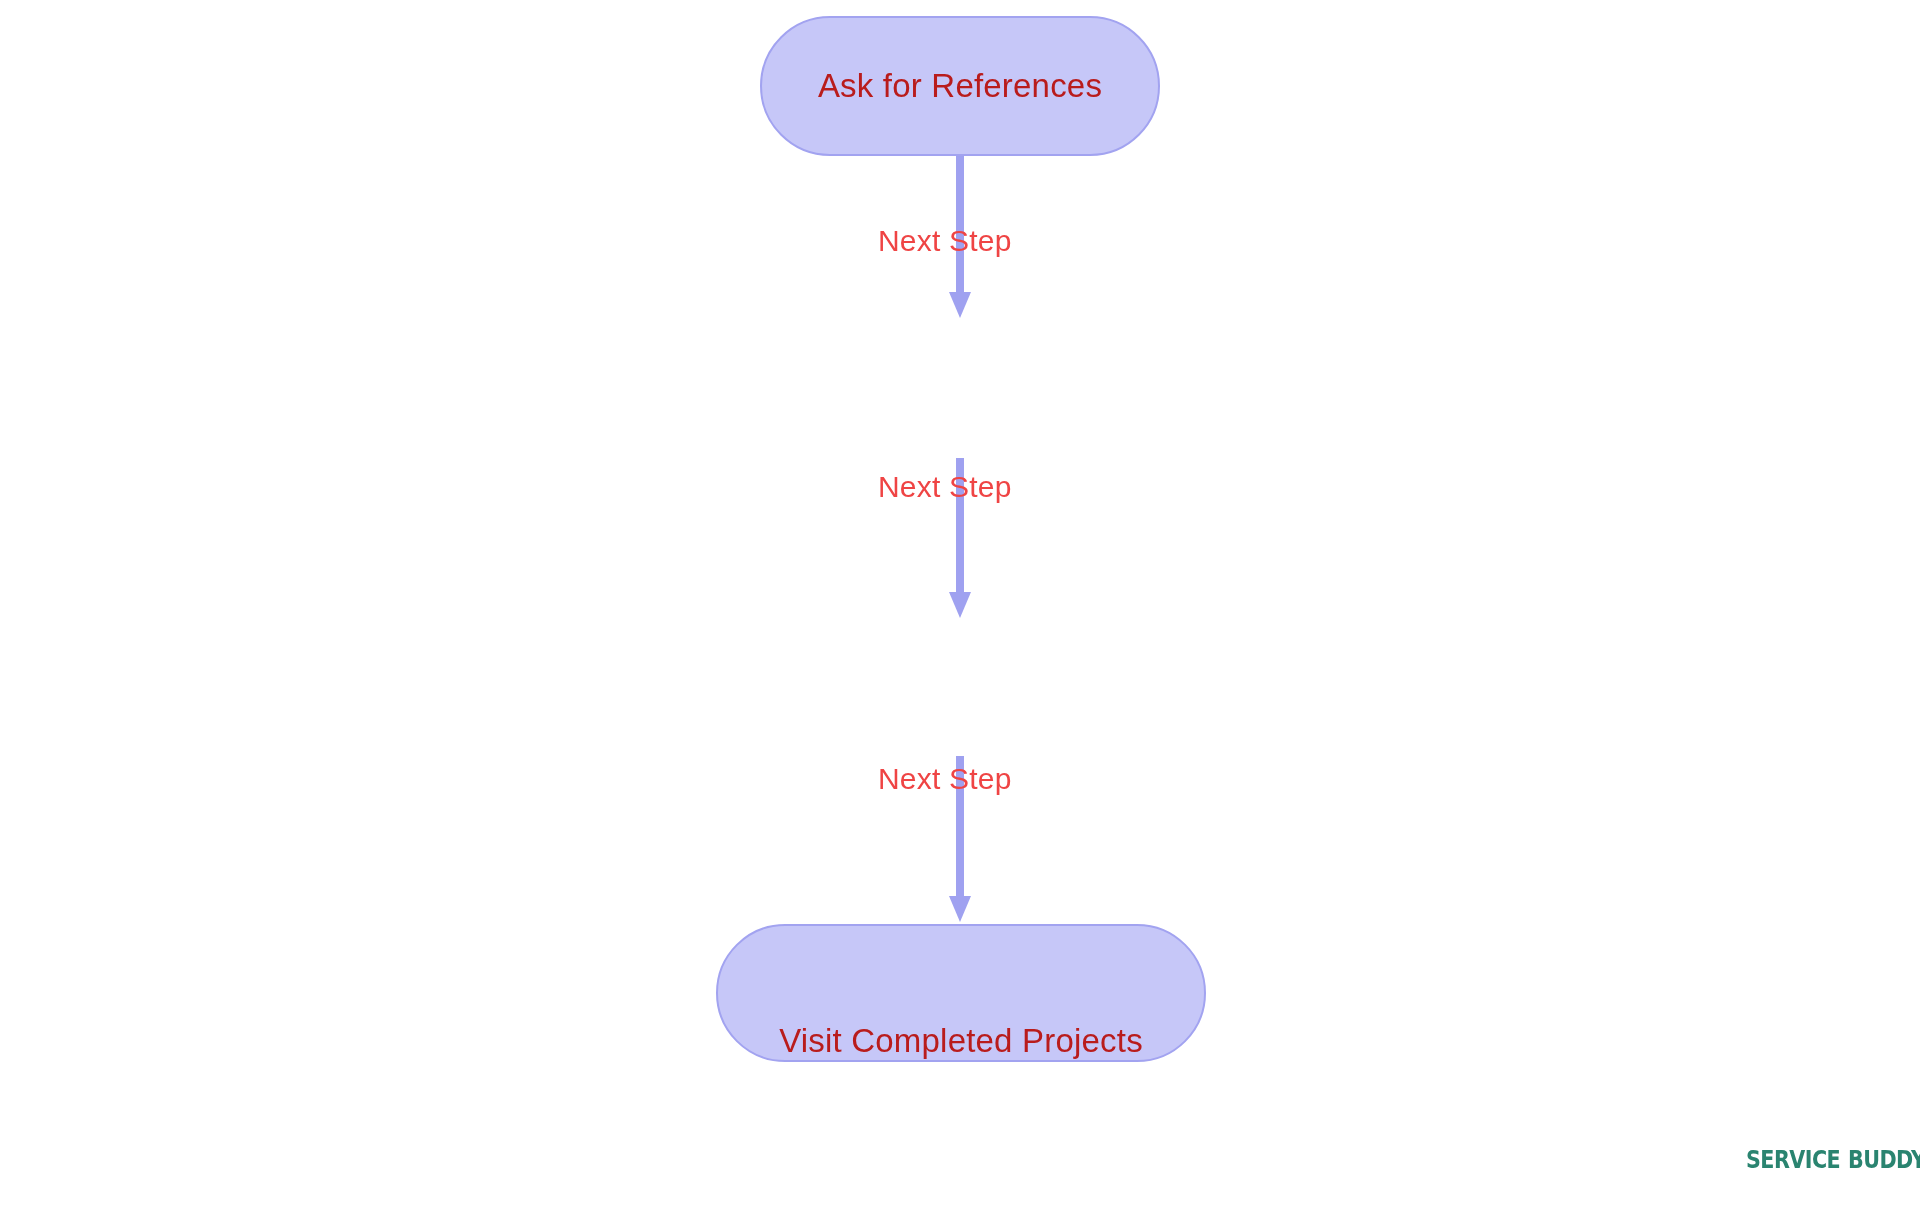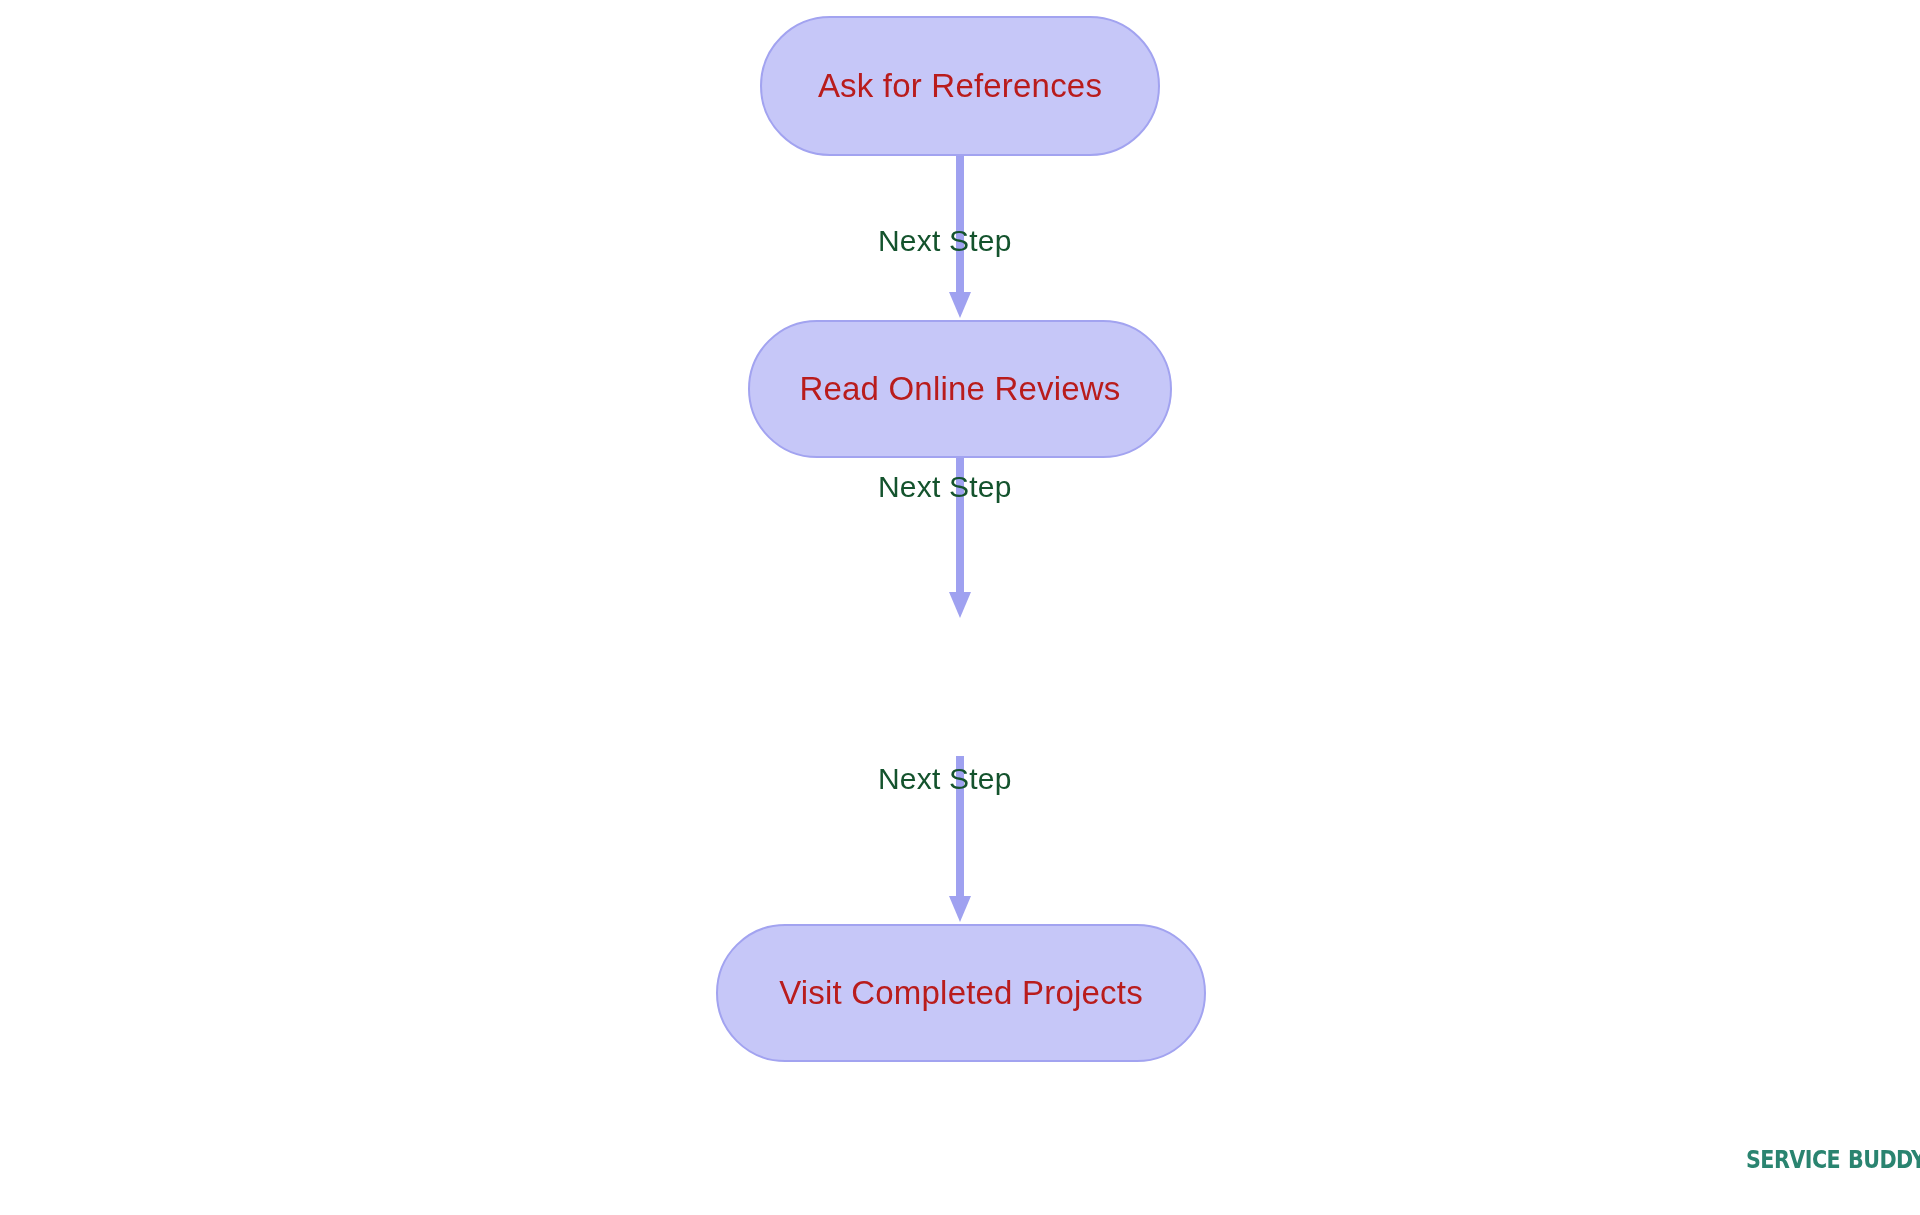--- a/index.html
+++ b/index.html
@@ -43,21 +43,21 @@
     color: #b91c1c;
     font-weight: 400;
     letter-spacing: 0.2px;
     white-space: nowrap;
     user-select: none;
   }
 
   .node-1 { left: 760px;  top: 16px;   width: 400px; height: 140px; font-size: 33px; }
   .node-2 { left: 748px;  top: 320px;  width: 424px; height: 138px; font-size: 33px; }
   .node-3 { left: 746px;  top: 620px;  width: 428px; height: 136px; font-size: 33px; }
-  .node-4 { left: 716px;  top: 924px;  width: 490px; height: 138px; font-size: 33px; }
+  .node-4 { left: 716px;  top: 924px;  width: 490px; height: 138px; font-size: 33px; align-items: flex-end; }
 
   
   .connector {
     position: absolute;
     left: 956px;
     width: 8px;
   }
   .conn-line {
     position: absolute;
     left: 0;
@@ -82,21 +82,21 @@
   .conn-2 { top: 458px; height: 164px; }
   .conn-2 .conn-line  { height: 138px; }
   .conn-2 .conn-arrow { top: 134px; }
 
   .conn-3 { top: 756px; height: 170px; }
   .conn-3 .conn-line  { height: 144px; }
   .conn-3 .conn-arrow { top: 140px; }
 
   .edge-label {
     position: absolute;
-    color: #14532d;
+    color: #ef4444;
     font-size: 30px;
     white-space: nowrap;
     background: transparent;
     user-select: none;
     letter-spacing: 0.2px;
   }
   .label-1 { left: 878px; top: 224px; }
   .label-2 { left: 878px; top: 470px; }
   .label-3 { left: 878px; top: 762px; }
 
@@ -142,23 +142,20 @@
     <div class="node node-1">
       <span>Ask for References</span>
     </div>
 
     <div class="connector conn-1">
       <div class="conn-line"></div>
       <div class="conn-arrow"></div>
     </div>
     <div class="edge-label label-1">Next Step</div>
 
-    <div class="node node-2">
-      <span>Read Online Reviews</span>
-    </div>
 
     <div class="connector conn-2">
       <div class="conn-line"></div>
       <div class="conn-arrow"></div>
     </div>
     <div class="edge-label label-2">Next Step</div>
 
 
     <div class="connector conn-3">
       <div class="conn-line"></div>

